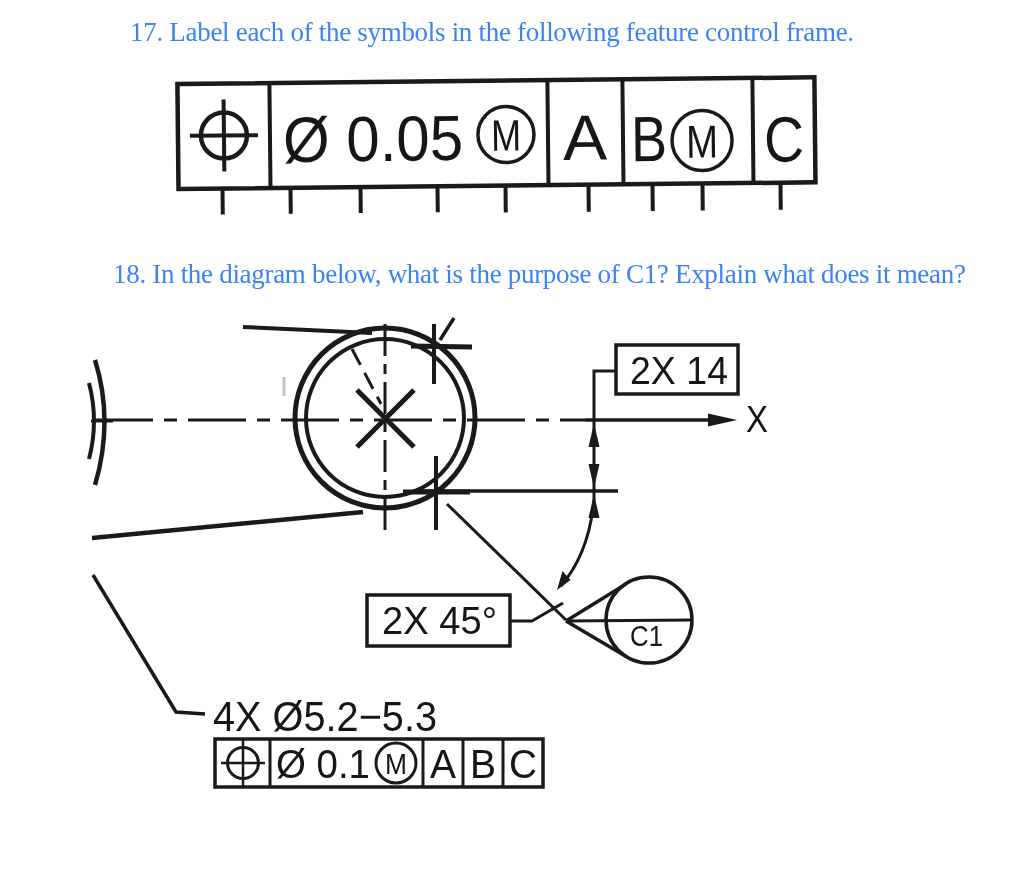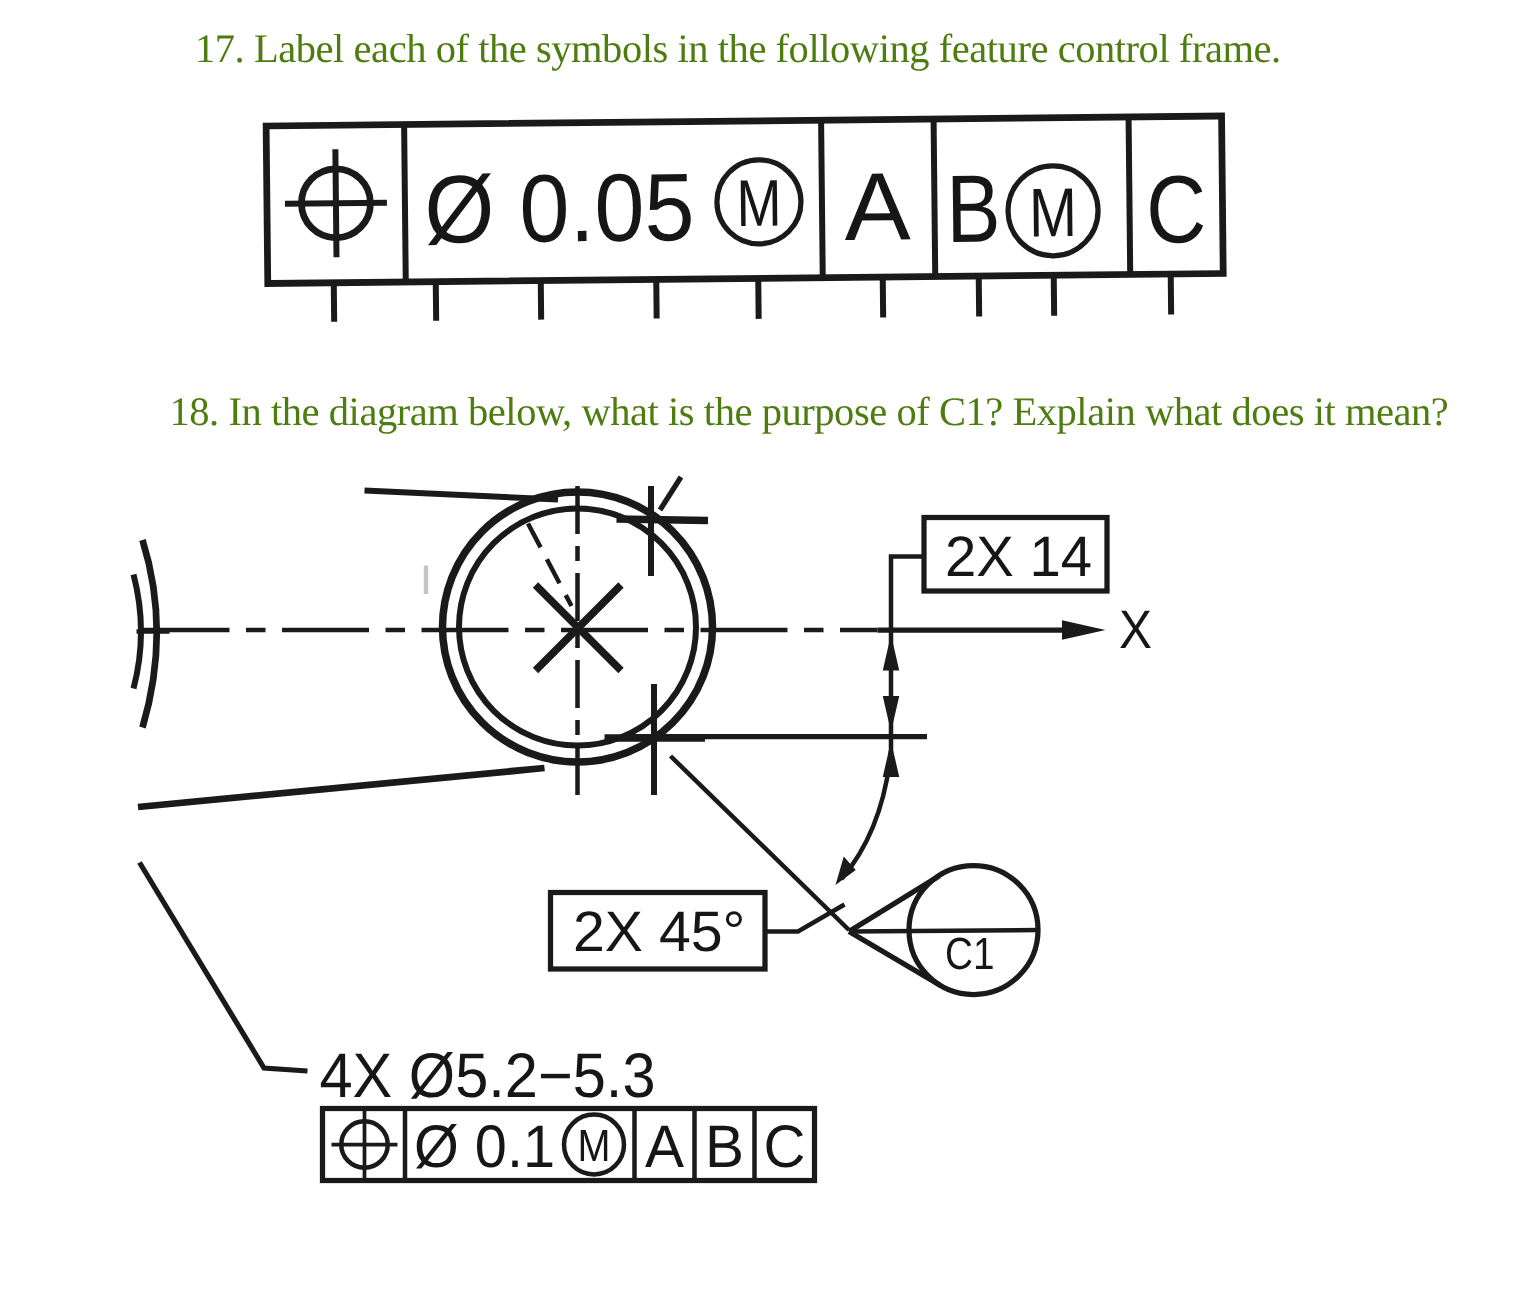--- a/index.html
+++ b/index.html
@@ -6,21 +6,21 @@
   body{
     position:relative;
     width:1024px;height:876px;
     background:#ffffff;
     overflow:hidden;
     font-family:"Liberation Serif", serif;
   }
   .question{
     position:absolute;
     font-size:27px;
-    color:#4d7c0f;
+    color:#3b82f6;
     letter-spacing:-0.3px;
     white-space:nowrap;
   }
   #q17{left:130px;top:17px;}
   #q18{left:113px;top:259px;text-align:right;}
   svg{position:absolute;left:0;top:0;}
   .ink{stroke:#1a1a1a;fill:none;}
   .fill{fill:#1a1a1a;stroke:none;}
   .faint{stroke:#c4c4c4;fill:none;}
   text{

